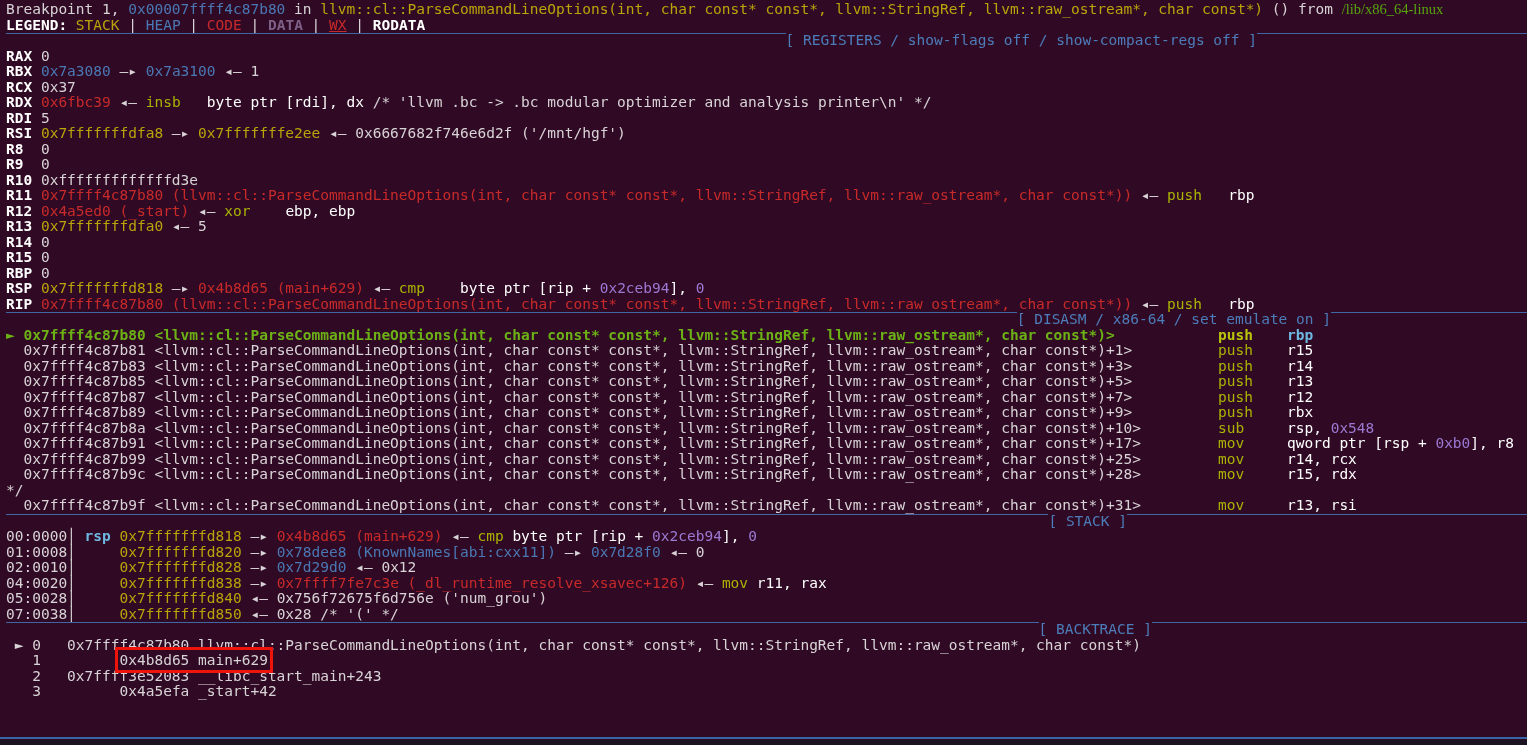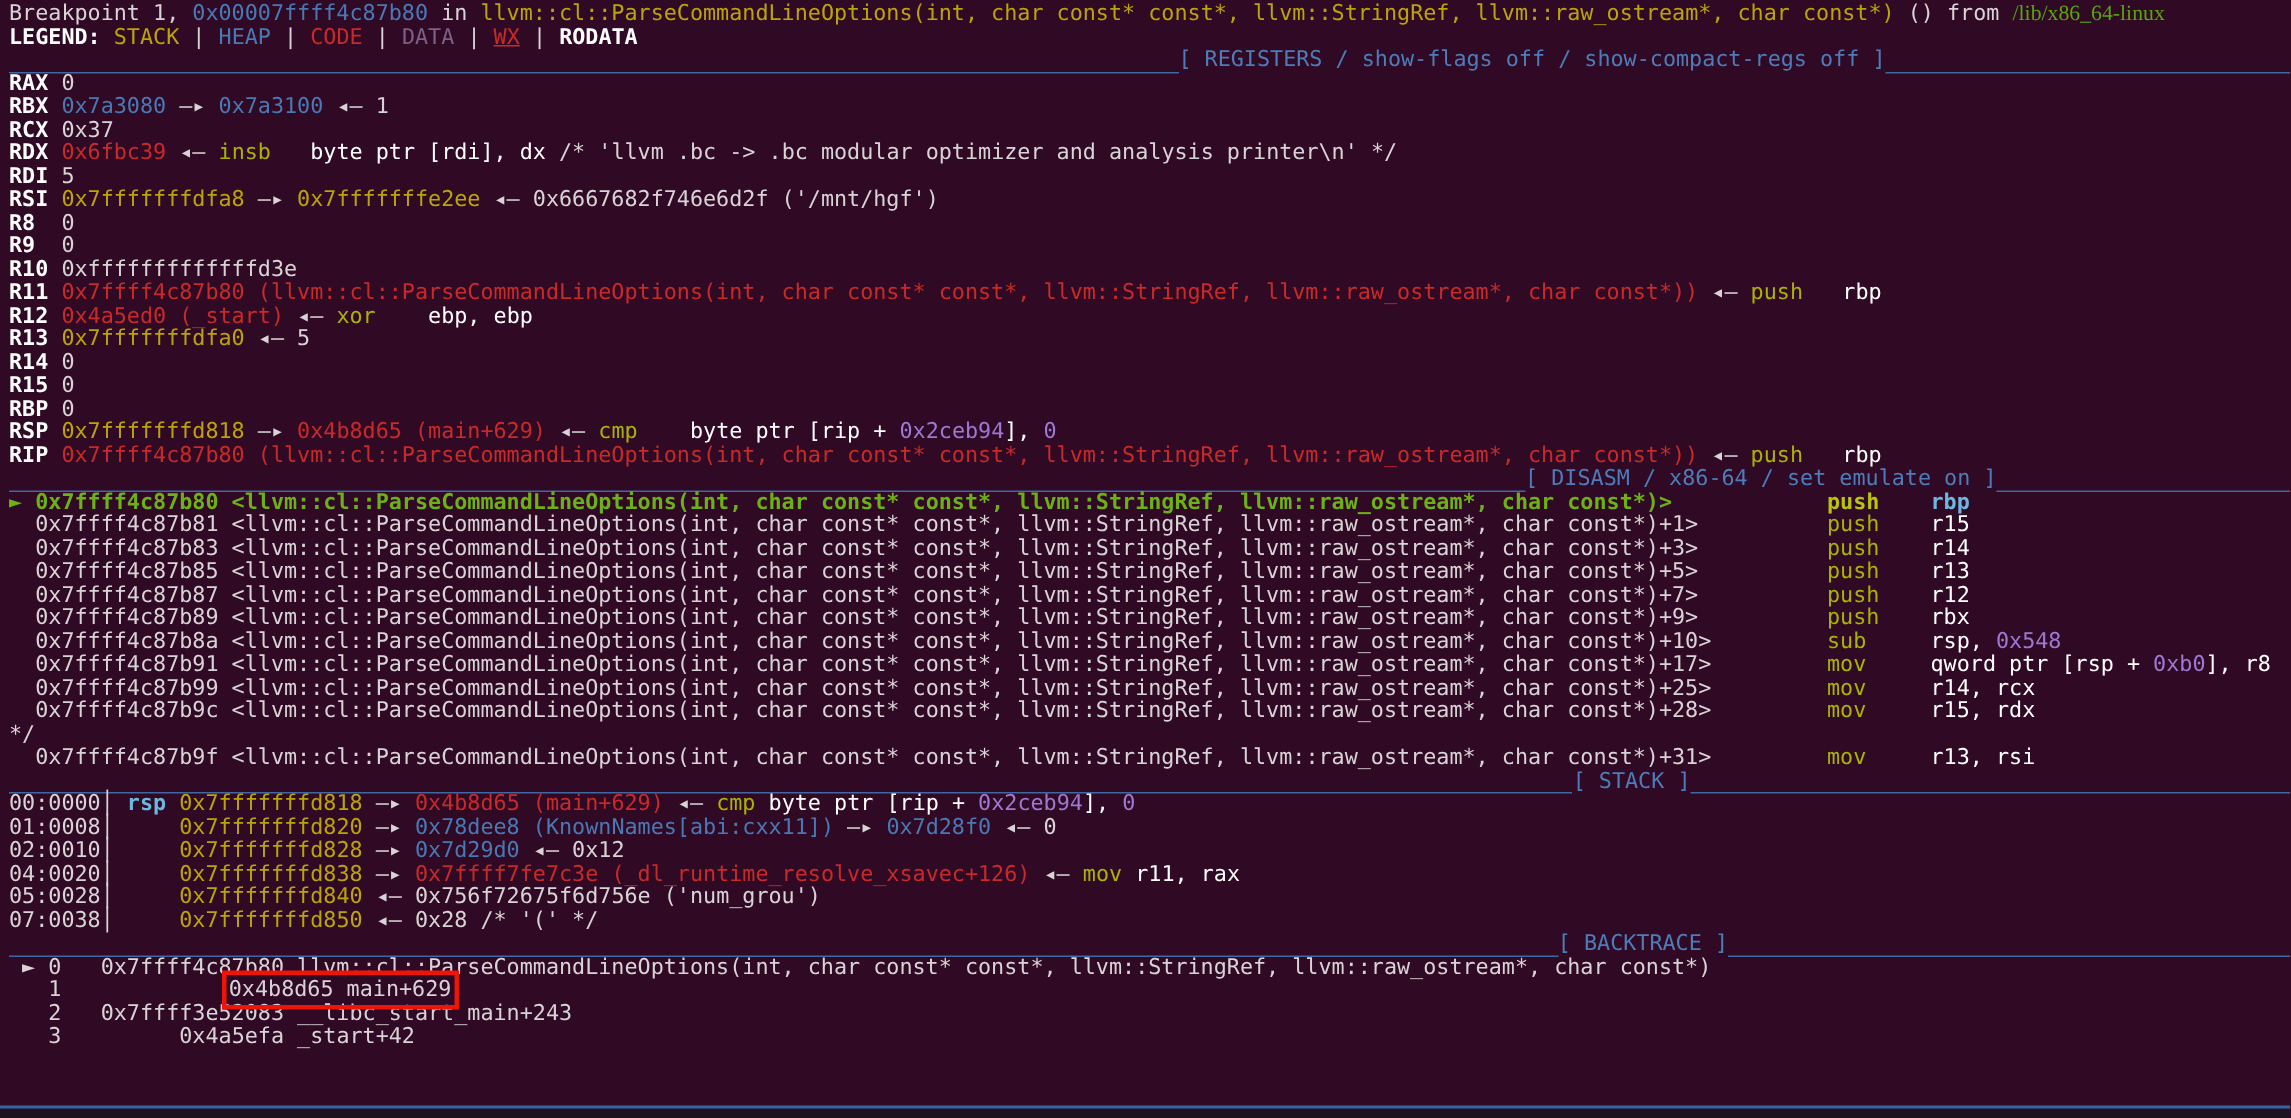--- a/index.html
+++ b/index.html
@@ -6,40 +6,40 @@
   .screen{
     position:relative;width:1527px;height:745px;overflow:hidden;
     background:#300a24;box-sizing:border-box;padding:2px 0 0 6px;
     font-family:"DejaVu Sans Mono","DejaVu Sans",monospace;
     font-size:14.5px;
   }
   .line{height:15.5px;line-height:15.5px;white-space:pre;}
   .drow{position:relative;}
   .mn{position:absolute;left:1212px;top:0;}
   .ops{position:absolute;left:1281px;top:0;white-space:pre;}
-  .sec{display:flex;align-items:flex-end;height:15.5px;line-height:15.5px;white-space:pre;}
+  .sec{display:flex;align-items:flex-start;height:15.5px;line-height:15.5px;white-space:pre;}
   .sec .ln{border-top:1px solid #3f67a2;height:0;}
   .sec .grow{flex:1;}
   .sec .lbl{color:#4d7cba;}
   .rl-registers{width:270px;} .rl-disasm{width:196px;} .rl-stack{width:400px;} .rl-backtrace{width:375px;}
   .sg-w{color:#d8d3d6;}
   .sg-wb{color:#ffffff;font-weight:bold;}
   .sg-y{color:#b9a40a;}
   .sg-b{color:#4a78b5;}
   .sg-r{color:#c82a2a;}
   .sg-g{color:#57a60e;font-family:Liberation Serif, serif;}
   .sg-gb{color:#6cb216;font-weight:bold;}
   .sg-o{color:#a9b303;}
   .sg-ob{color:#b9c40a;font-weight:bold;}
   .sg-c{color:#ffffff;}
   .sg-cb{color:#6db7e0;font-weight:bold;}
   .sg-p{color:#9c79d3;}
-  .sg-d{color:#7d6087;}
+  .sg-d{color:#7d6087;font-weight:bold;}
   .sg-rx{color:#c82a2a;text-decoration:underline;}
-  .hl-box{outline:3px solid #ee1409;outline-offset:2px;margin-left:33px;}
+  .hl-box{outline:3px solid #ee1409;outline-offset:2px;}
   .bottom-line{position:absolute;left:0;right:0;top:737px;border-top:2px solid #3465a4;}
   .bottom-strip{position:absolute;left:0;right:0;top:740px;height:5px;background:#1b1420;}
 </style>
 </head>
 <body>
 
 <div class="screen">
   <div class="line" id="title-line"><span class="sg-w">Breakpoint 1, </span><span class="sg-b">0x00007ffff4c87b80</span><span class="sg-w"> in </span><span class="sg-y">llvm::cl::ParseCommandLineOptions(int, char const* const*, llvm::StringRef, llvm::raw_ostream*, char const*)</span><span class="sg-w"> () </span><span class="sg-w">from </span><span class="sg-g">/lib/x86_64-linux</span></div>
   <div class="line" id="legend-line"><span class="sg-wb">LEGEND: </span><span class="sg-y">STACK</span><span class="sg-w"> | </span><span class="sg-b">HEAP</span><span class="sg-w"> | </span><span class="sg-r">CODE</span><span class="sg-w"> | </span><span class="sg-d">DATA</span><span class="sg-w"> | </span><span class="sg-rx">WX</span><span class="sg-w"> | </span><span class="sg-wb">RODATA</span></div>
 

